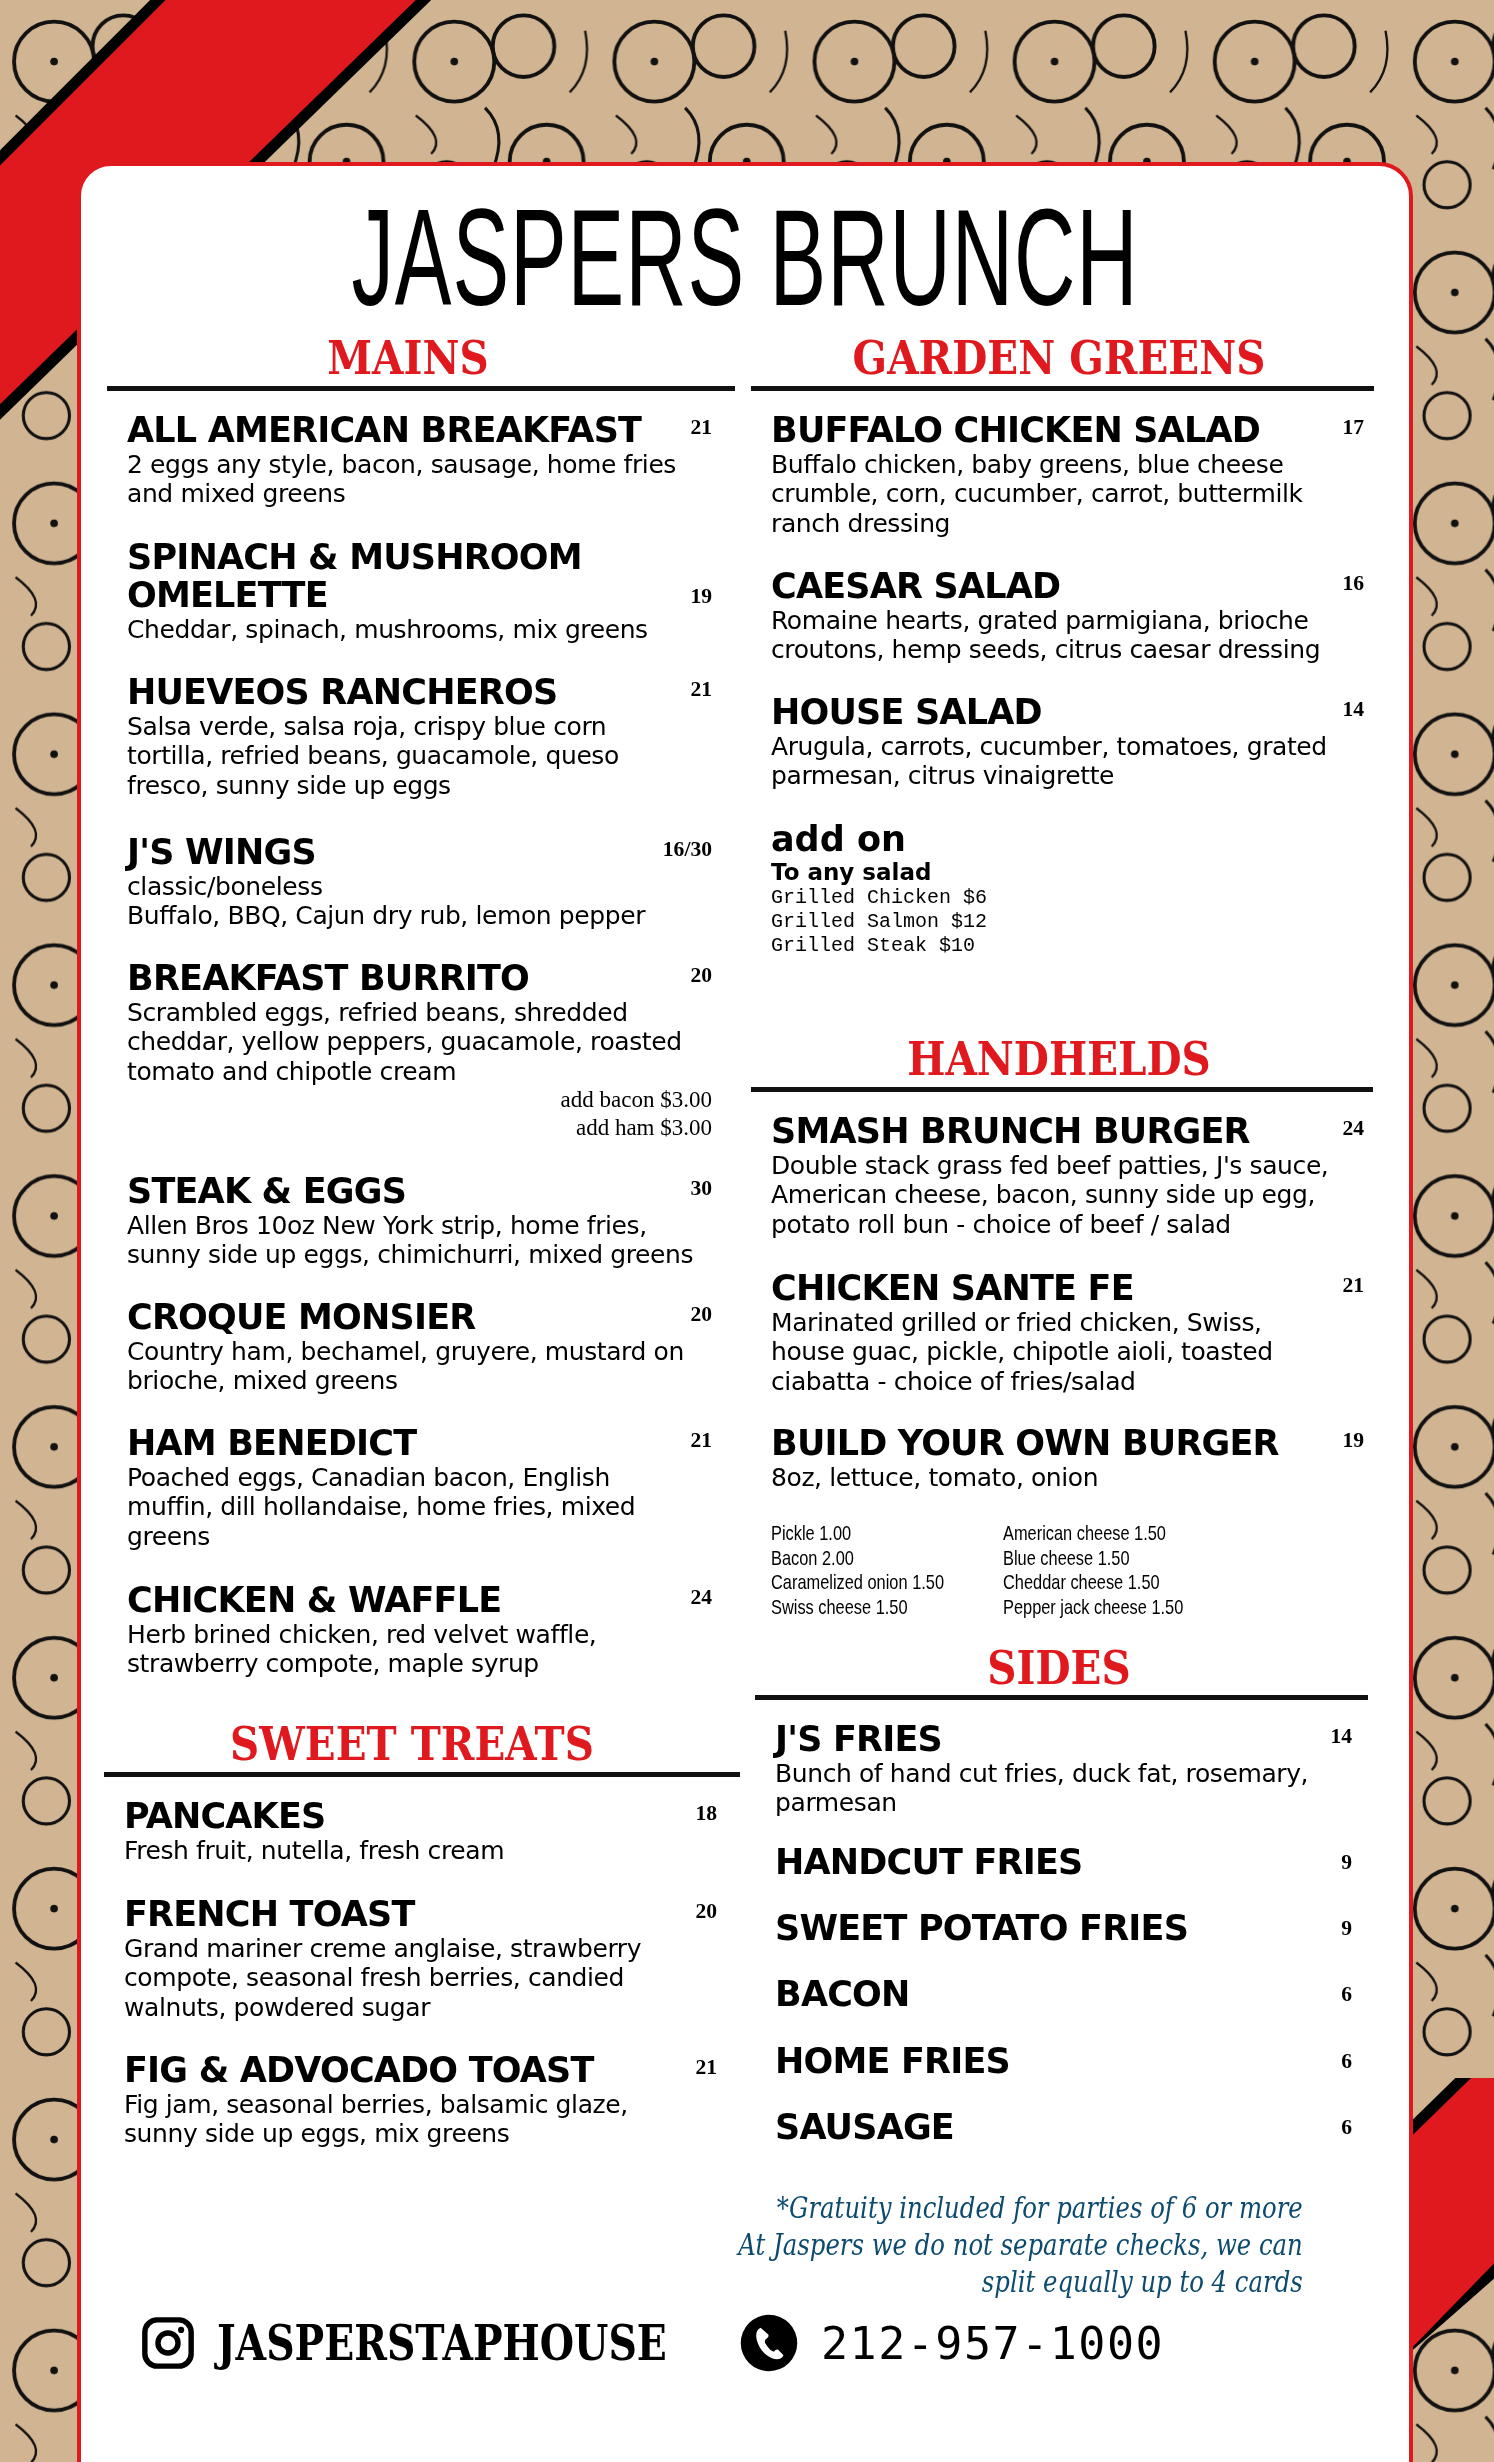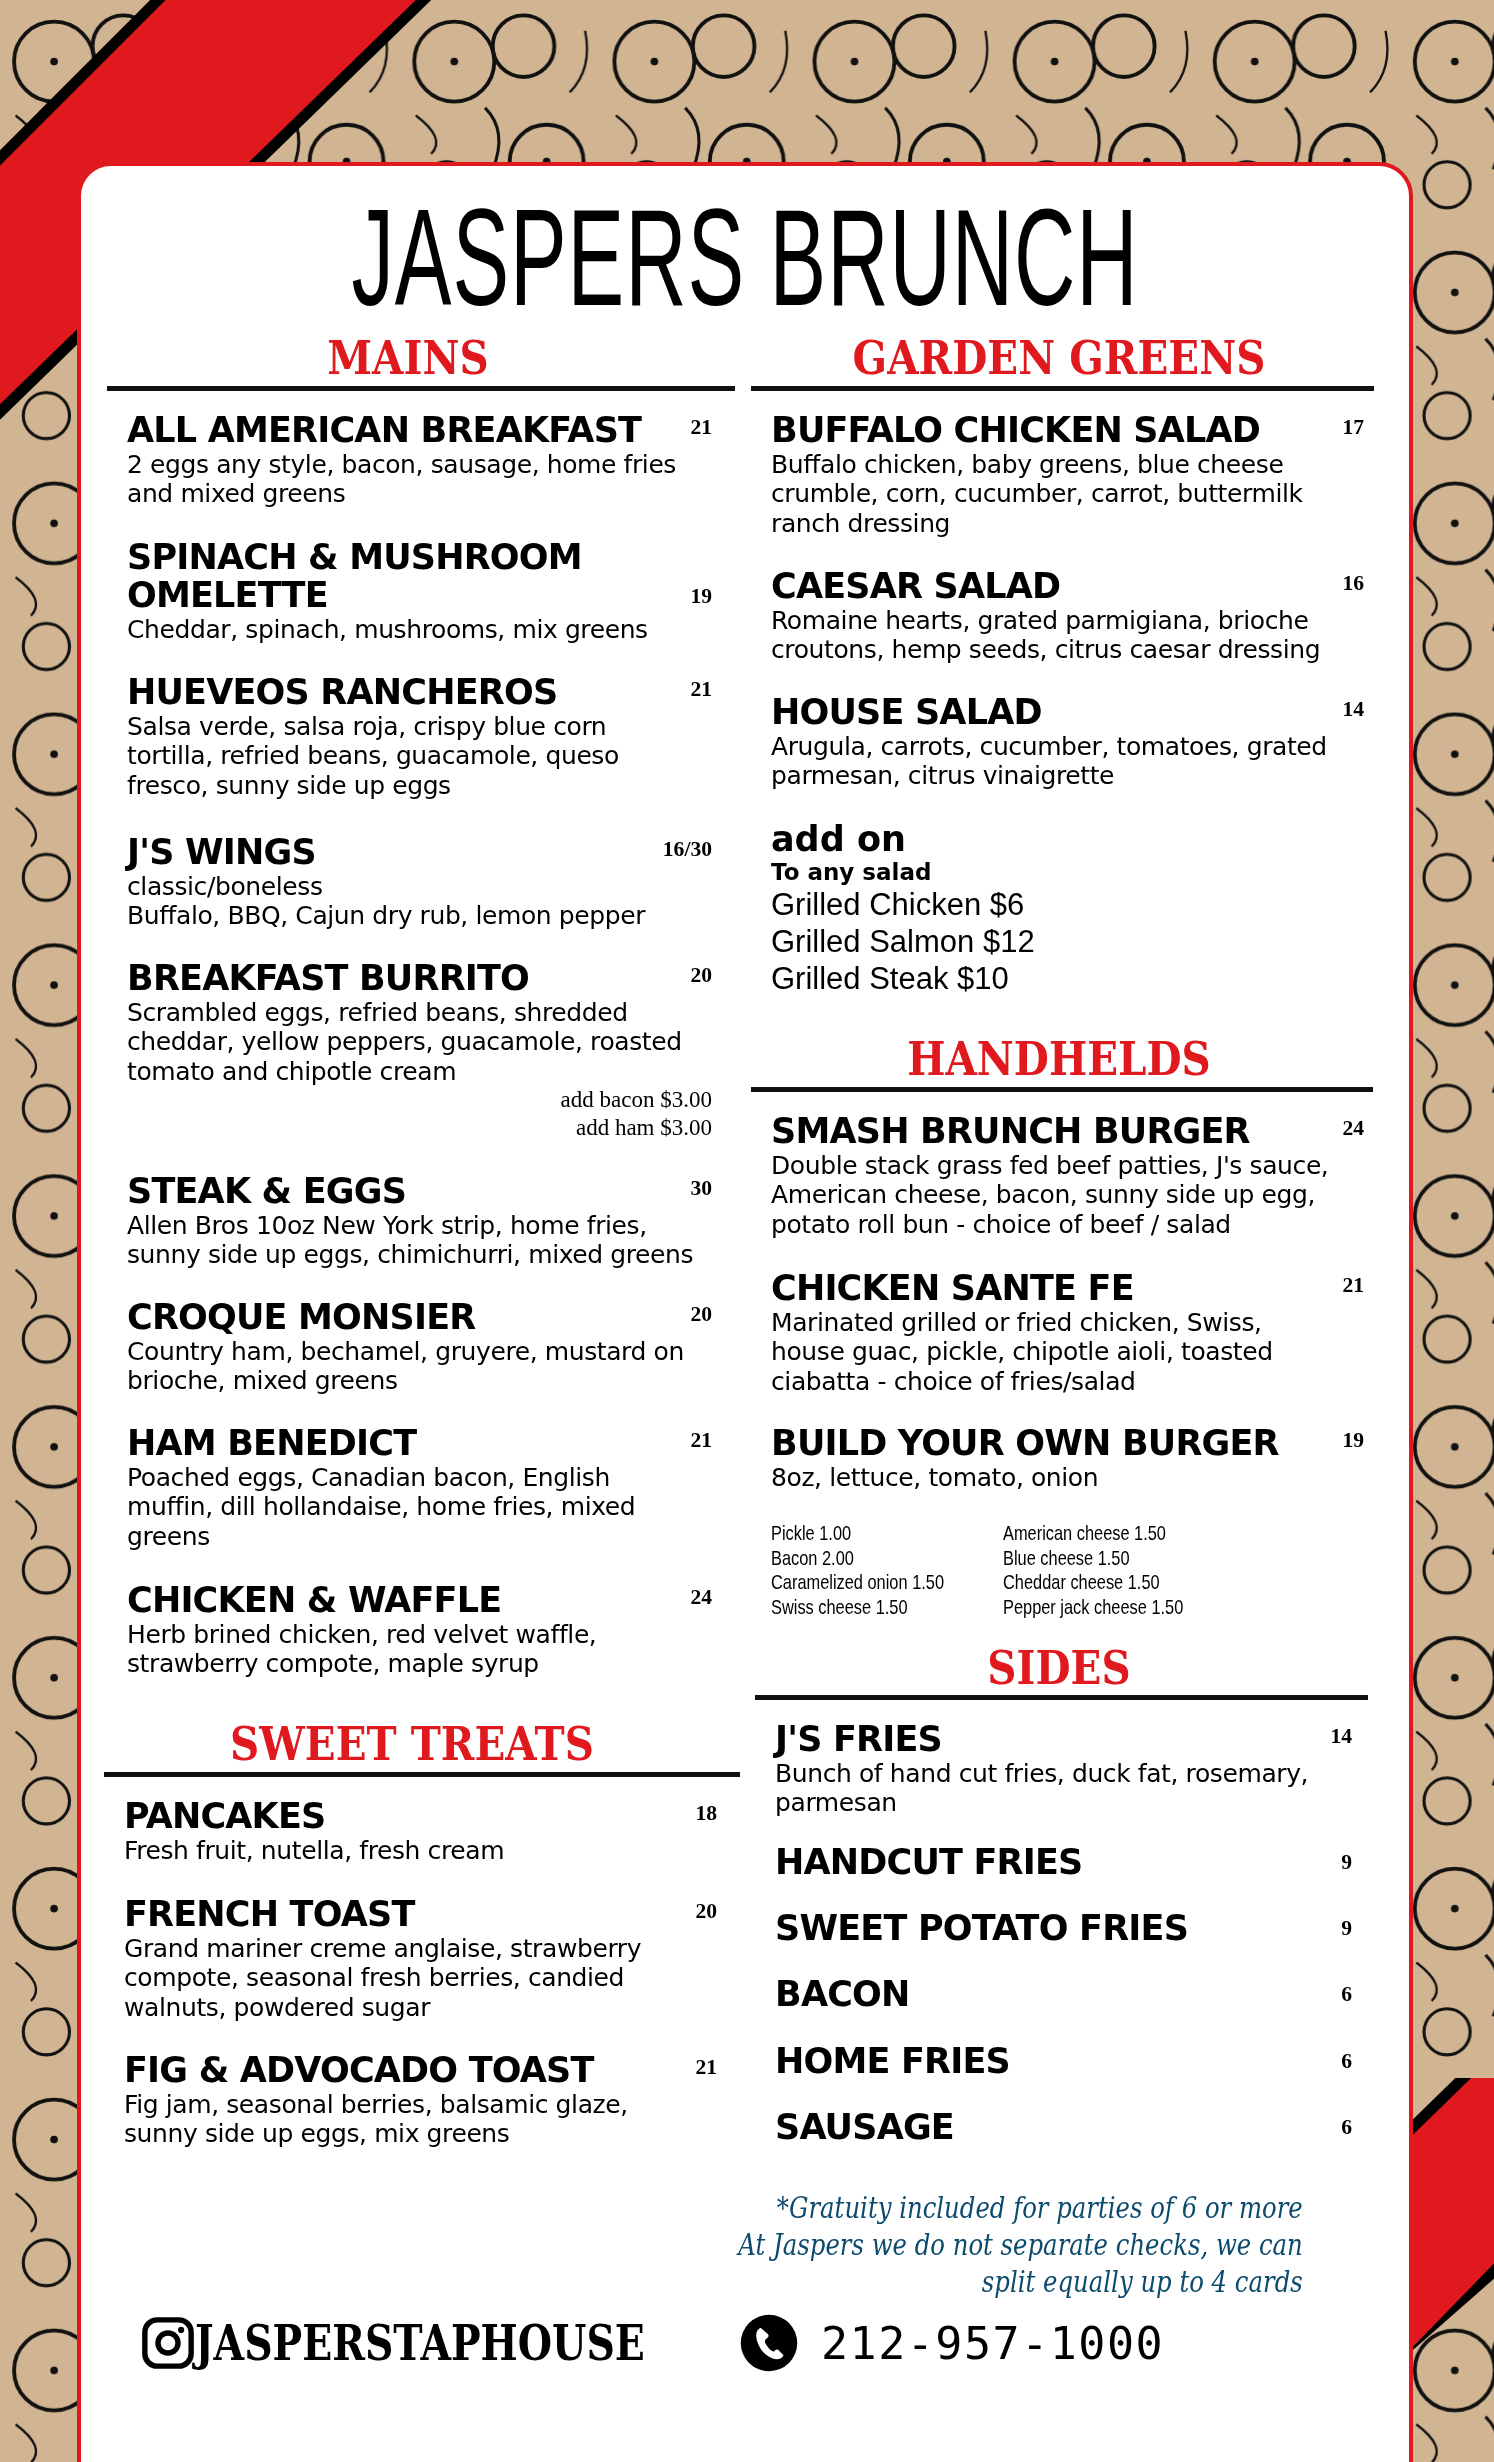--- a/index.html
+++ b/index.html
@@ -38,32 +38,32 @@
     }
     .item-desc {
       font-family: "DejaVu Sans", sans-serif; font-size: 25px; color: #000; line-height: 1.18;
       letter-spacing: -0.4px;
     }
     .item-extra {
       font-family: "Liberation Serif", serif; font-size: 23px; color: #000; line-height: 1.2; text-align: right;
     }
     .addon-title { font-family: "DejaVu Sans", sans-serif; font-weight: 700; font-size: 35px; line-height: 1.1; }
     .addon-sub { font-family: "DejaVu Sans", sans-serif; font-weight: 700; font-size: 23px; line-height: 1.2; }
-    .addon-line { font-family: Liberation Sans, sans-serif; font-size: 31px; line-height: 1.2; }
+    .addon-line { font-family: Liberation Mono, monospace; font-size: 20px; line-height: 1.2; }
     .extras-col {
       position: absolute; font-family: "Liberation Sans", sans-serif; font-size: 21px; line-height: 1.17;
       transform: scaleX(0.78); transform-origin: left top; white-space: nowrap;
     }
     .notes {
       position: absolute; left: 0; right: 0; top: 2024px; text-align: right; color: #0c4a6e;
       font-family: "DejaVu Serif", serif; font-style: italic; font-size: 29px; line-height: 1.28;
     }
     .notes div { transform: scaleX(0.84); }
     .footer-social {
-      position: absolute; left: 60px; top: 2149px; display: flex; align-items: center; gap: 0;
+      position: absolute; left: 60px; top: 2149px; display: flex; align-items: center; gap: 22px;
     }
     .footer-social .handle {
       font-family: "DejaVu Serif", serif; font-weight: 700; font-size: 48px; color: #000;
       transform: scaleX(0.82); transform-origin: left; white-space: nowrap;
     }
     .footer-phone {
       position: absolute; left: 659px; top: 2148px; display: flex; align-items: center; gap: 23px;
     }
     .footer-phone .number {
       font-family: "DejaVu Sans Mono", monospace; font-size: 45px; color: #000; letter-spacing: 1.5px;

